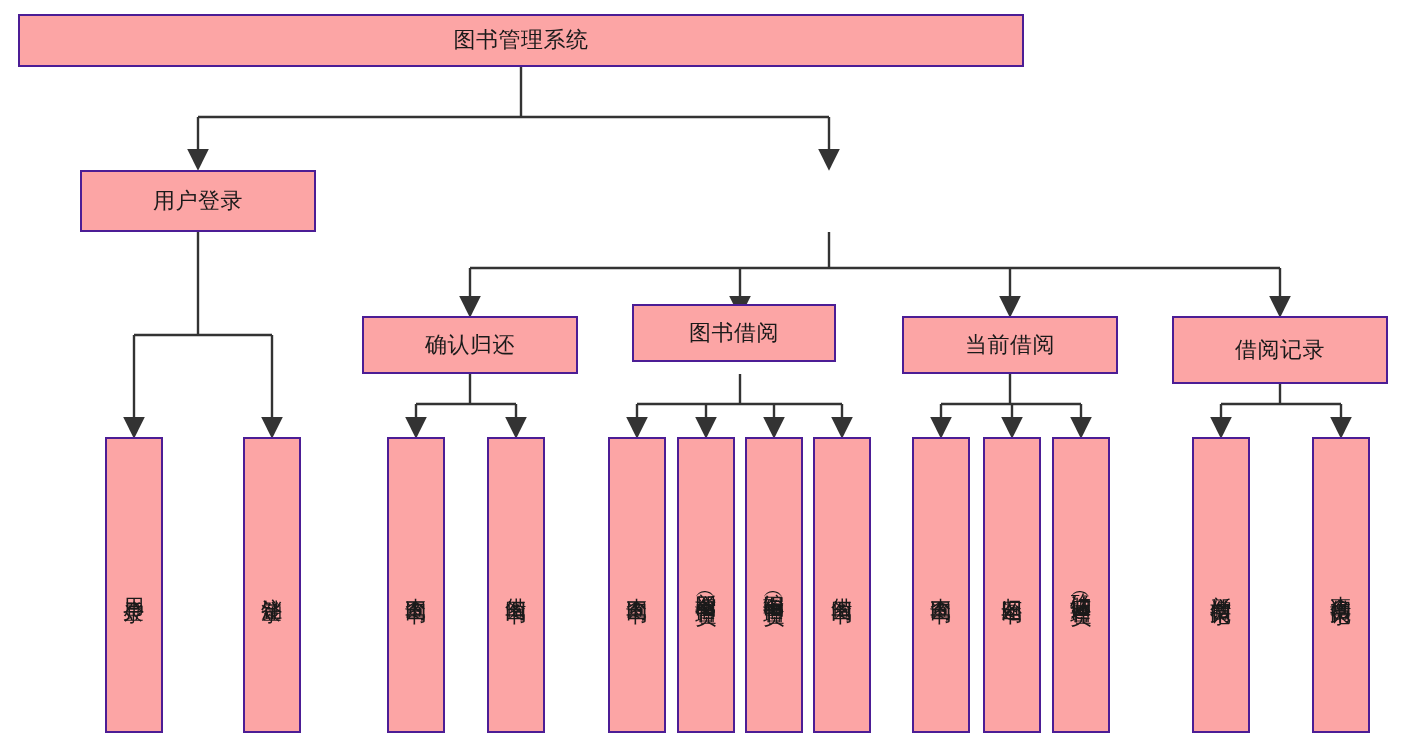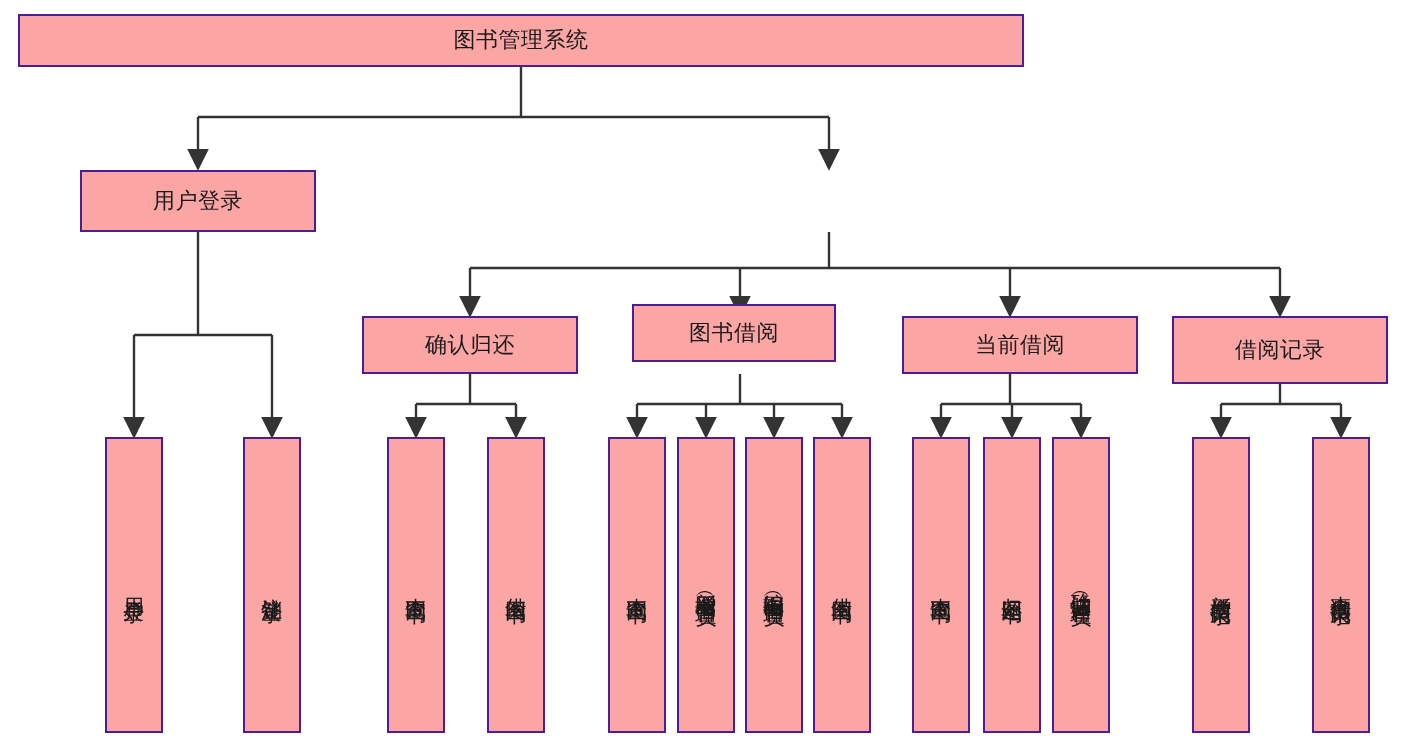--- a/index.html
+++ b/index.html
@@ -129,21 +129,21 @@
   <div class="node h" style="left:80px; top:170px; width:236px; height:62px;">
     <span>用户登录</span>
   </div>
 
   <div class="node h" style="left:362px; top:316px; width:216px; height:58px;">
     <span>确认归还</span>
   </div>
   <div class="node h" style="left:632px; top:304px; width:204px; height:58px;">
     <span>图书借阅</span>
   </div>
-  <div class="node h" style="left:902px; top:316px; width:236px; height:58px;">
+  <div class="node h" style="left:902px; top:316px; width:216px; height:58px;">
     <span>当前借阅</span>
   </div>
   <div class="node h" style="left:1172px; top:316px; width:216px; height:68px;">
     <span>借阅记录</span>
   </div>
 
   <div class="node v" style="left:105px; top:437px; width:58px; height:296px;">
     <span class="vlabel">用户登录</span>
   </div>
   <div class="node v" style="left:243px; top:437px; width:58px; height:296px;">

